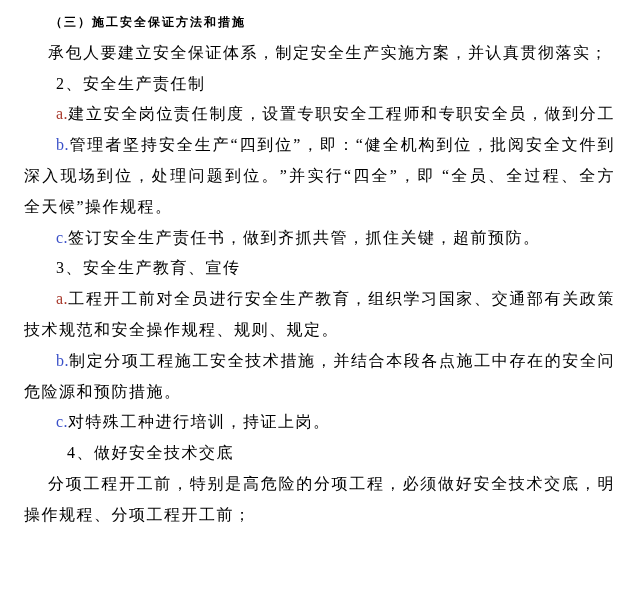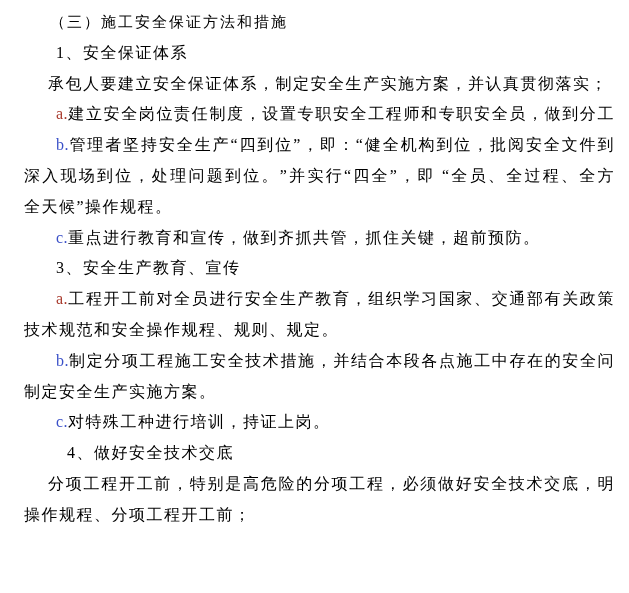--- a/index.html
+++ b/index.html
@@ -22,62 +22,62 @@
     overflow: hidden;
     white-space: nowrap;
   }
   
   .fill {
     white-space: normal;
     text-align: justify;
     text-align-last: justify;
   }
   .title {
-    font-weight: normal;
-    font-size: 15px;
+    font-weight: bold;
+    font-size: 12px;
     padding-left: 26px;
     letter-spacing: 2px;
   }
   .pl24 { padding-left: 24px; }
   .pl32 { padding-left: 32px; }
   .pl43 { padding-left: 43px; }
   .marker { letter-spacing: 0.5px; }
 </style>
 </head>
 <body>
 
 <div class="page">
 
   <div class="line title">（三）施工安全保证方法和措施</div>
 
-  <div class="line pl32">1、安全保证体系</div>
 
   <div class="line pl24">承包人要建立安全保证体系，制定安全生产实施方案，并认真贯彻落实；</div>
 
+  <div class="line pl32">2、安全生产责任制</div>
 
   <div class="line pl32 fill"><span class="marker" style="color: rgb(168, 58, 45);">a.</span><span>建立安全岗位责任制度，设置专职安全工程师和专职安全员，做到分工明</span></div>
 
 
   <div class="line pl32 fill"><span class="marker" style="color: rgb(58, 80, 200);">b.</span><span>管理者坚持安全生产“四到位”，即：“健全机构到位，批阅安全文件到位，</span></div>
 
   <div class="line fill">深入现场到位，处理问题到位。”并实行“四全”，即 “全员、全过程、全方位、</div>
 
   <div class="line">全天候”操作规程。</div>
 
-  <div class="line pl32"><span class="marker" style="color: rgb(58, 80, 200);">c.</span><span>重点进行教育和宣传，做到齐抓共管，抓住关键，超前预防。</span></div>
+  <div class="line pl32"><span class="marker" style="color: rgb(58, 80, 200);">c.</span><span>签订安全生产责任书，做到齐抓共管，抓住关键，超前预防。</span></div>
 
   <div class="line pl32">3、安全生产教育、宣传</div>
 
   <div class="line pl32 fill"><span class="marker" style="color: rgb(168, 58, 45);">a.</span><span>工程开工前对全员进行安全生产教育，组织学习国家、交通部有关政策和</span></div>
 
   <div class="line">技术规范和安全操作规程、规则、规定。</div>
 
   <div class="line pl32 fill"><span class="marker" style="color: rgb(58, 80, 200);">b.</span><span>制定分项工程施工安全技术措施，并结合本段各点施工中存在的安全问题</span></div>
 
-  <div class="line">制定安全生产实施方案。</div>
+  <div class="line">危险源和预防措施。</div>
 
   <div class="line pl32"><span class="marker" style="color: rgb(58, 80, 200);">c.</span><span>对特殊工种进行培训，持证上岗。</span></div>
 
   <div class="line pl43">4、做好安全技术交底</div>
 
   <div class="line pl24 fill">分项工程开工前，特别是高危险的分项工程，必须做好安全技术交底，明确</div>
 
   <div class="line">操作规程、分项工程开工前；</div>
 
 </div>

